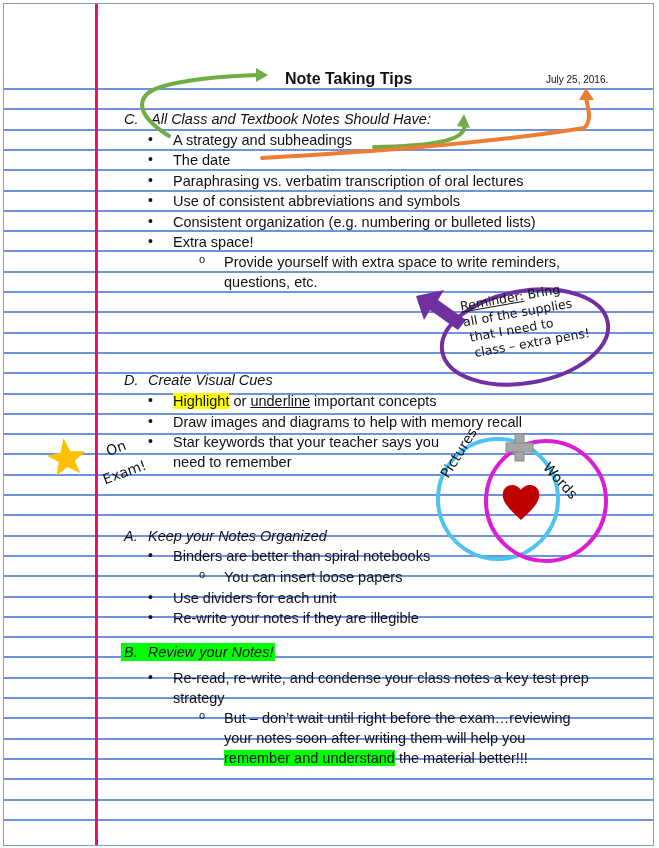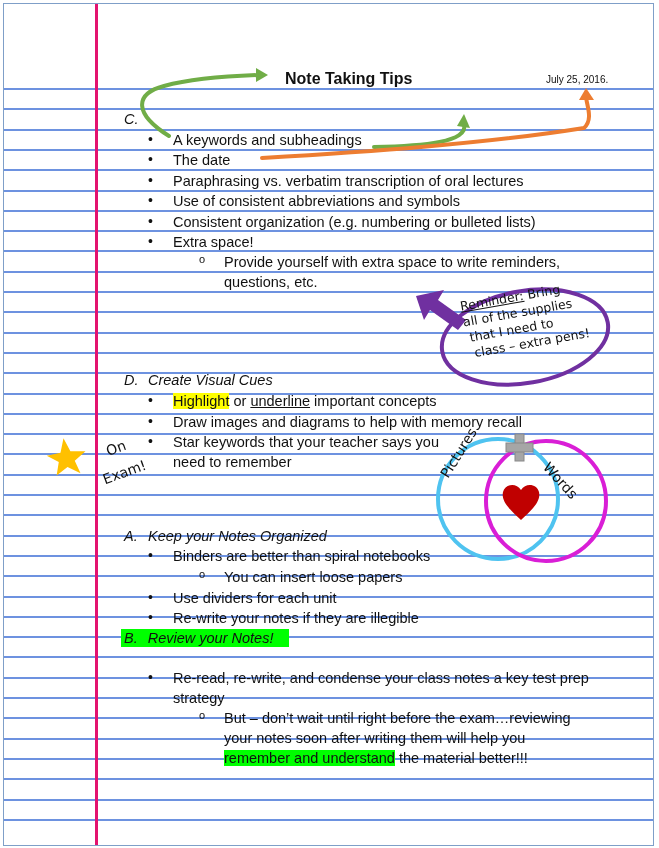--- a/index.html
+++ b/index.html
@@ -60,22 +60,23 @@
       <div class="rule" style="top: 774.2px;"></div>
       <div class="rule" style="top: 794.5px;"></div>
       <div class="rule" style="top: 814.8px;"></div>
     </div>
   <div class="margin"></div>
 
   <div class="t title" style="left:281px;top:66px;">Note Taking Tips</div>
   <div class="t" style="left:542px;top:67px;font-size:10px;">July 25, 2016.</div>
 
   <div class="t it" style="left:120px;top:106px;">C.</div>
+  <div class="t it" style="left:147px;top:106px;">All Class and Textbook Notes Should Have:</div>
   <div class="bullet" style="left:144px;top:127px;">•</div>
-  <div class="t" style="left:169px;top:127px;">A keywords and subheadings</div>
+  <div class="t" style="left:169px;top:127px;">A strategy and subheadings</div>
   <div class="bullet" style="left:144px;top:147px;">•</div>
   <div class="t" style="left:169px;top:147px;">The date</div>
   <div class="bullet" style="left:144px;top:168px;">•</div>
   <div class="t" style="left:169px;top:168px;">Paraphrasing vs. verbatim transcription of oral lectures</div>
   <div class="bullet" style="left:144px;top:188px;">•</div>
   <div class="t" style="left:169px;top:188px;">Use of consistent abbreviations and symbols</div>
   <div class="bullet" style="left:144px;top:209px;">•</div>
   <div class="t" style="left:169px;top:209px;">Consistent organization (e.g. numbering or bulleted lists)</div>
   <div class="bullet" style="left:144px;top:229px;">•</div>
   <div class="t" style="left:169px;top:229px;">Extra space!</div>
@@ -97,21 +98,21 @@
   <div class="t it" style="left:144px;top:523px;font-style:italic;">Keep your Notes Organized</div>
   <div class="bullet" style="left:144px;top:543px;">•</div>
   <div class="t" style="left:169px;top:543px;">Binders are better than spiral notebooks</div>
   <div class="bullet" style="left:195px;top:564px;font-size:11px;">o</div>
   <div class="t" style="left:220px;top:564px;">You can insert loose papers</div>
   <div class="bullet" style="left:144px;top:585px;">•</div>
   <div class="t" style="left:169px;top:585px;">Use dividers for each unit</div>
   <div class="bullet" style="left:144px;top:605px;">•</div>
   <div class="t" style="left:169px;top:605px;">Re-write your notes if they are illegible</div>
 
-  <div class="t it hl-g" style="left:117px;top:625px;padding:0 16px 0 3px;"><span>B.</span><span style="display:inline-block;width:10px;"></span><span>Review your Notes!</span></div>
+  <div class="t it hl-g" style="left:117px;top:639px;padding:0 2px 0 3px;"><span>B.</span><span style="display:inline-block;width:10px;"></span><span>Review your Notes!</span></div>
   <div class="bullet" style="left:144px;top:665px;">•</div>
   <div class="t" style="left:169px;top:665px;">Re-read, re-write, and condense your class notes a key test prep</div>
   <div class="t" style="left:169px;top:685px;text-align:center;">strategy</div>
   <div class="bullet" style="left:195px;top:705px;font-size:11px;">o</div>
   <div class="t" style="left:220px;top:705px;">But – don’t wait until right before the exam…reviewing</div>
   <div class="t" style="left:220px;top:725px;">your notes soon after writing them will help you</div>
   <div class="t" style="left:220px;top:745px;"><span class="hl-g">remember and understand</span><span> the material better!!!</span></div>
 
   <svg class="ov" width="649" height="841" viewBox="0 0 649 841">
 

